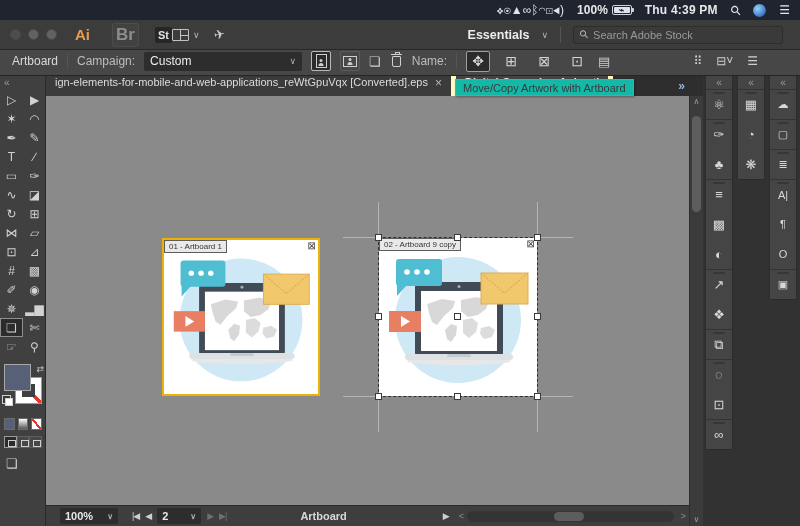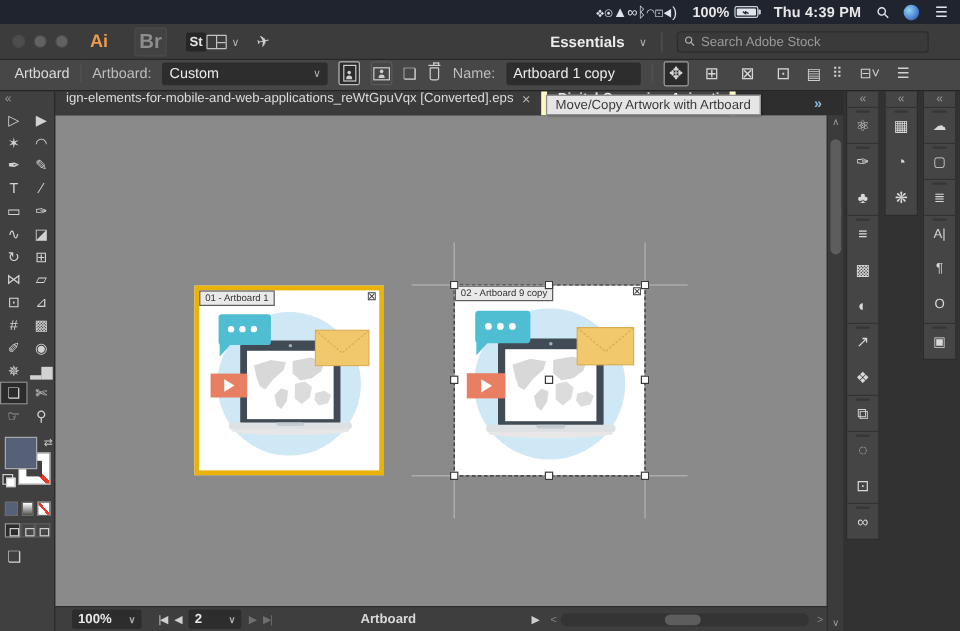--- a/index.html
+++ b/index.html
@@ -24,21 +24,21 @@
   .win-dot { width:11px; height:11px; border-radius:50%; background:#626262; border:1px solid #4a4a4a; }
   .win-dot.d1 { background:#4d4d4d; }
   .ai-logo { color:#eb9b4d; font-weight:bold; font-size:15px; margin-right:22px; }
   .br-badge { color:#8d8d8d; font-weight:bold; font-size:17px; border:1px solid #4c4c4c; border-radius:2px; padding:1px 3px; margin-right:16px; background:#424242; }
   .st-badge { color:#e2e2e2; font-weight:bold; font-size:11px; background:#262626; border-radius:2px; padding:2px 3px; }
   .ws-icon { width:17px; height:12px; border:1px solid #c2c2c2; border-radius:1px; position:relative; margin-right:4px; }
   .ws-icon::before { content:''; position:absolute; left:7px; top:0; bottom:0; width:1px; background:#c2c2c2; }
   .ws-icon::after { content:''; position:absolute; left:8px; top:5px; right:0; height:1px; background:#c2c2c2; }
   .chev { color:#b5b5b5; font-size:9px; margin-right:14px; }
   .rocket { color:#cfcfcf; font-size:13px; transform:rotate(-12deg); }
-  .tb-right { margin-left:auto; display:flex; align-items:center; gap:12px; padding-right:26px; }
+  .tb-right { margin-left:auto; display:flex; align-items:center; gap:12px; padding-right:17px; }
   .ws-name { color:#ececec; font-weight:bold; font-size:12.5px; }
   .tb-sep { width:1px; height:16px; background:#555; }
   .stock-search { width:210px; height:18px; background:#3a3a3a; border:1px solid #2d2d2d; border-radius:3px; display:flex; align-items:center; gap:5px; padding:0 6px; color:#9a9a9a; }
   .mag { display:inline-block; transform:rotate(-45deg); font-size:11px; color:#b0b0b0; }
 
   
   .controlbar { position:absolute; left:0; top:47px; width:800px; height:29px; background:#474747; border-bottom:1px solid #252525; display:flex; align-items:center; gap:9px; padding-left:12px; color:#d6d6d6; font-size:12px; z-index:38; }
   .cb-label { color:#dadada; }
   .cb-label.dim { color:#bdbdbd; }
   .cb-select { width:158px; height:19px; background:#2d2d2d; border-radius:2px; color:#ececec; display:flex; align-items:center; padding:4px 6px; }
@@ -60,21 +60,21 @@
   .dockic { font-size:12px; }
 
   
   .tabbar { position:absolute; left:46px; top:76px; width:643px; height:20px; background:#2e2e2e; display:flex; align-items:stretch; z-index:30; }
   .doc-tab { display:flex; align-items:flex-start; gap:7px; padding:0 9px; background:#3b3b3b; border-right:5px solid #fef9c3; color:#dcdcdc; font-size:11px; white-space:nowrap; overflow:hidden; }
   .doc-tab.active { background:#444444; color:#efefef; font-weight:bold; }
   .tab-close { color:#b8b8b8; font-size:12px; }
   .tab-overflow { margin-left:auto; align-self:center; color:#93b8dd; font-size:12px; font-weight:bold; padding-right:4px; }
 
   
-  .tooltip { position:absolute; left:455px; top:79px; height:17px; background:#e5e5e5; border:1px solid #8f8f8f; color:#3a3a3a; font-size:11px; display:flex; align-items:center; padding:0 7px; z-index:60; box-shadow:1px 1px 2px rgba(0,0,0,.35); }
+  .tooltip { position:absolute; left:455px; top:79px; height:17px; background:#14b8a6; border:1px solid #8f8f8f; color:#3a3a3a; font-size:11px; display:flex; align-items:center; padding:0 7px; z-index:60; box-shadow:1px 1px 2px rgba(0,0,0,.35); }
 
   
   .toolpanel { position:absolute; left:0; top:76px; width:46px; height:450px; background:#404040; border-right:1px solid #2a2a2a; z-index:31; }
   .tp-head { color:#9a9a9a; font-size:10px; padding:1px 0 2px 4px; }
   .tools { display:grid; grid-template-columns:23px 23px; }
   .tool-cell { height:19px; display:flex; align-items:center; justify-content:center; color:#d2d2d2; font-size:12px; line-height:1; }
   .tool-cell.active { background:#2c2c2c; outline:1px solid #8f8f8f; outline-offset:-1px; }
   .swatch-area { position:relative; height:50px; margin-top:8px; }
   .stroke-sq { position:absolute; left:15px; top:13px; width:27px; height:27px; background:
       linear-gradient(to top right, transparent 44%, #e23b2e 44%, #e23b2e 54%, transparent 54%), #ffffff; border:1px solid #9a9a9a; }
@@ -90,21 +90,21 @@
   .cr-none { background:linear-gradient(to top right, transparent 42%, #e23b2e 42%, #e23b2e 58%, transparent 58%), #fff; }
   .drawmode-row { display:flex; gap:0; padding:6px 3px 0 4px; }
   .dm-btn { width:13px; height:12px; border:1px solid #5e5e5e; background:#474747; position:relative; }
   .dm-btn.on { background:#2c2c2c; border-color:#9a9a9a; }
   .dm-btn::after { content:''; position:absolute; left:3px; top:3px; width:6px; height:5px; border:1px solid #cfcfcf; }
   .screen-mode { padding:8px 0 0 6px; color:#cfcfcf; font-size:13px; }
 
   
   .canvas { position:absolute; left:46px; top:96px; width:643px; height:409px; background:#8a8a8a; overflow:hidden; z-index:10; }
   .artboard { position:absolute; width:158px; height:158px; background:#ffffff; }
-  .ab1 { left:116px; top:142px; border:4px solid #eab308; }
+  .ab1 { left:116px; top:142px; border:2px solid #eab308; }
   .ab2 { left:333px; top:142px; }
   .ab-label { position:absolute; left:0; top:0; background:#e9e9e9; border:1px solid #5d5d5d; color:#333; font-size:8px; padding:1px 4px; white-space:nowrap; z-index:5; }
   .ab-close { position:absolute; right:2px; top:1px; color:#3c3c3c; font-size:10px; line-height:1; z-index:5; }
   .marquee { position:absolute; inset:-1px; border:1px dashed #2f2f2f; z-index:4; pointer-events:none; }
   .handle { position:absolute; width:7px; height:7px; background:#ffffff; border:1px solid #3a3a3a; z-index:6; }
   .cropline { position:absolute; background:#b5b5b5; z-index:1; }
   .illus { position:absolute; inset:0; }
 
   
   .dock { position:absolute; left:703px; top:76px; width:97px; height:450px; background:#323232; display:flex; gap:4px; padding:0 2px; z-index:30; }
@@ -176,37 +176,34 @@
     <span class="stock-search">
       <span class="mag">⚲</span>
       <span>Search Adobe Stock</span>
     </span>
   </div>
 </div>
 
 <div class="controlbar">
   <span class="cb-label">Artboard</span>
   <span class="tb-sep"></span>
-  <span class="cb-label dim">Artboard:</span>
+  <span class="cb-label dim">Campaign:</span>
   <span class="cb-select">
     <span>Custom</span>
     <span class="sel-chev">∨</span>
   </span>
   <span class="orient-btn active">
       <span class="frame-p"></span>
     </span>
   <span class="orient-btn">
       <span class="frame-l"></span>
     </span>
   <span class="cb-ic">❏</span>
   <span class="trash"></span>
   <span class="cb-label dim">Name:</span>
-  <span class="cb-input">
-      <span>Artboard 1 copy</span>
-    </span>
   <span class="tb-sep"></span>
   <span class="tool-btn pressed">✥</span>
   <span class="tool-btn">⊞</span>
   <span class="tool-btn">⊠</span>
   <span class="tool-btn">⊡</span>
   <span class="cb-ic">▤</span>
   <div class="cb-right">
     <span class="dockic">⠿</span>
     <span class="dockic">⊟˅</span>
     <span class="dockic">☰</span>

